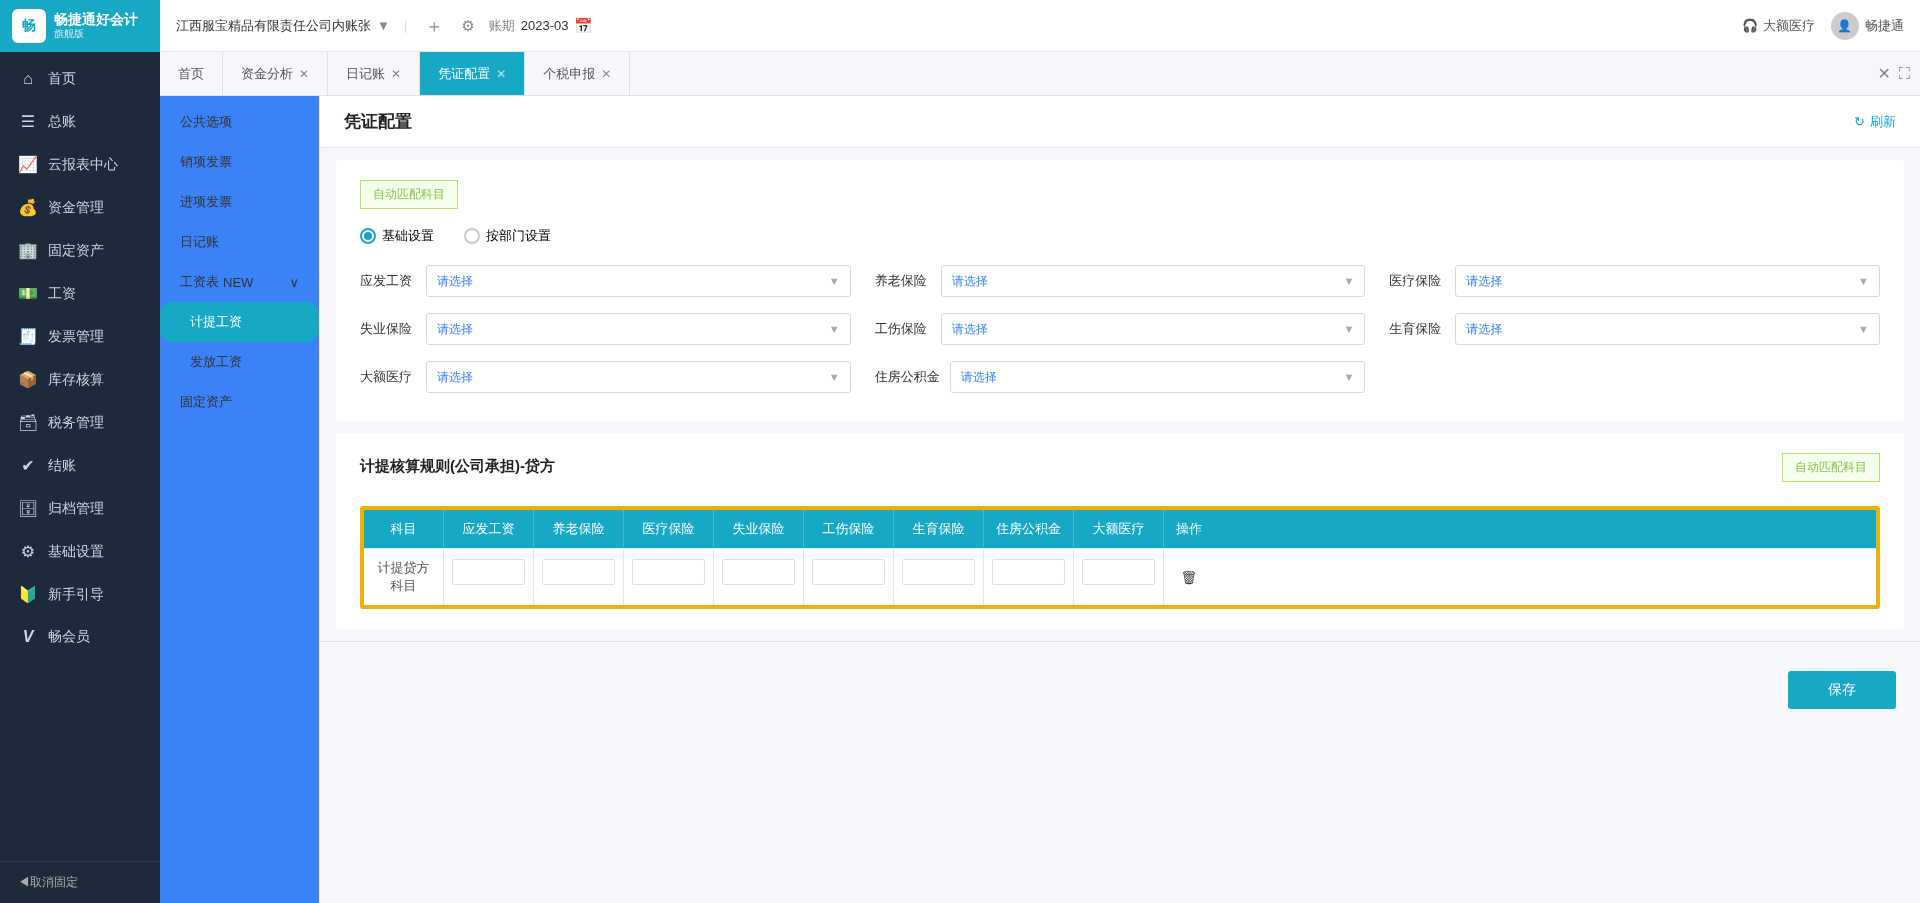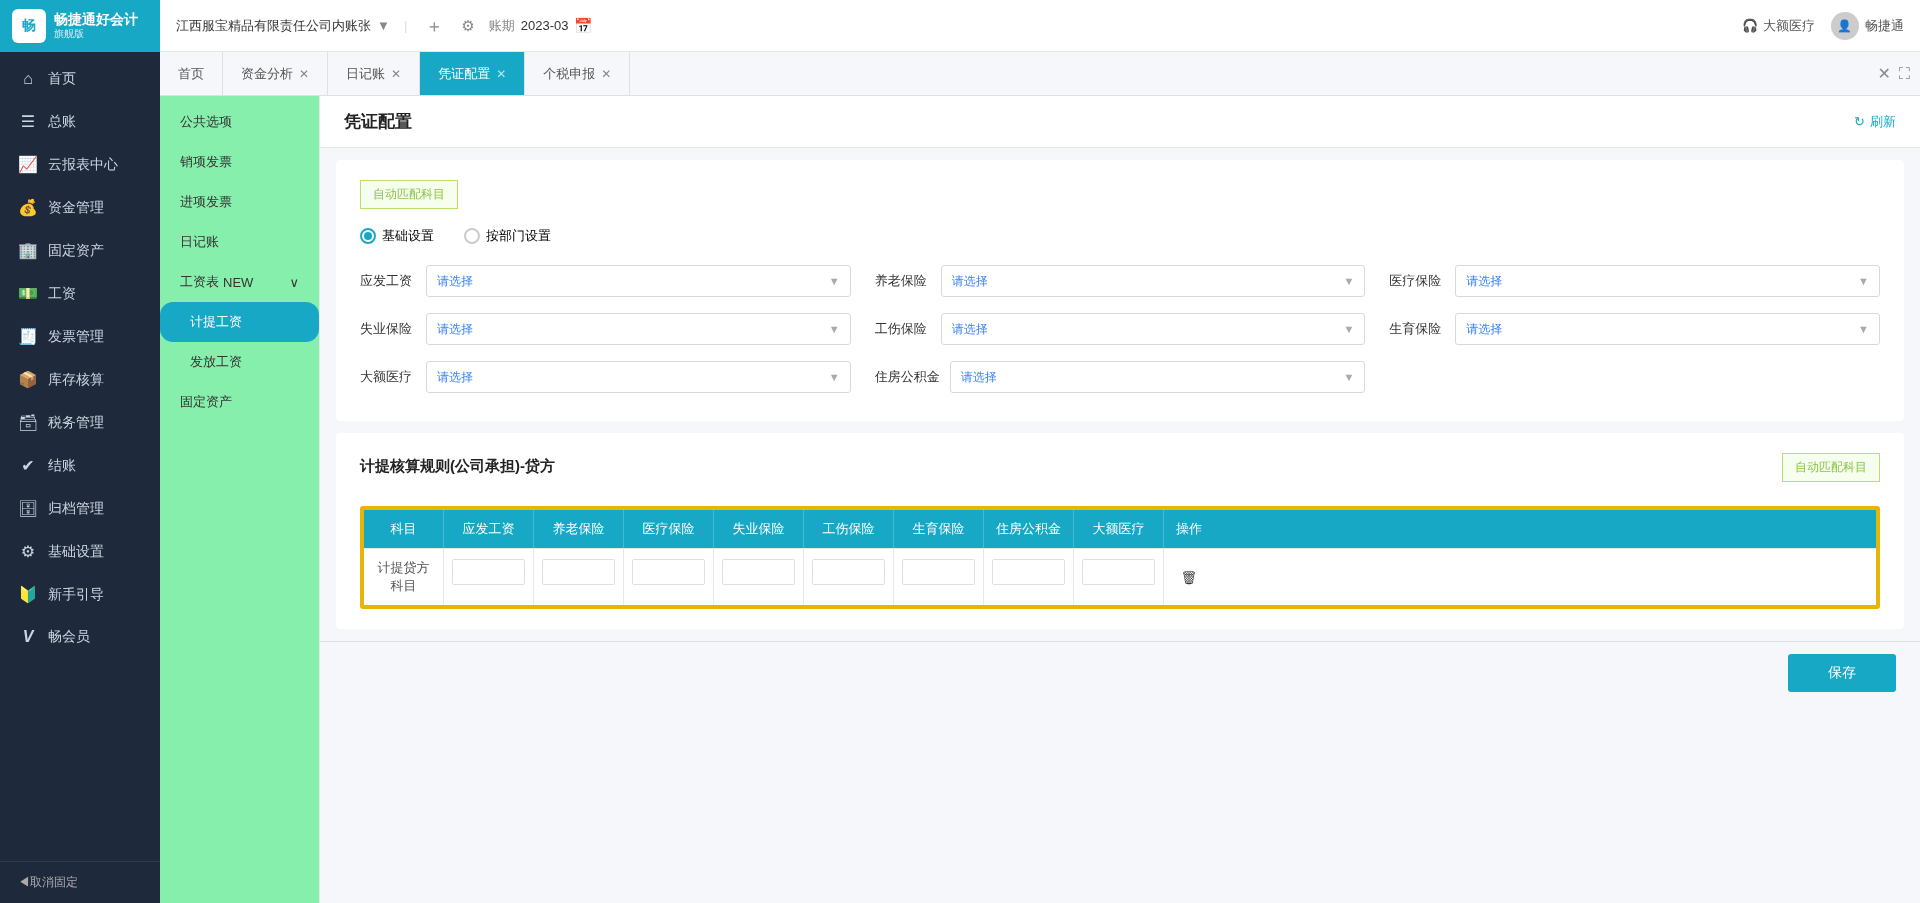--- a/index.html
+++ b/index.html
@@ -116,21 +116,21 @@
     .content {
       flex: 1;
       display: flex;
       overflow: hidden;
     }
 
     
     .leftnav {
       width: 160px;
       min-width: 160px;
-      background: #86efac;
+      background: #3b82f6;
       border-right: 1px solid #e8e8e8;
       padding-top: 6px;
       overflow-y: auto;
     }
     .leftnav-item {
       padding: 11px 20px;
       font-size: 13px;
       color: #333;
       cursor: pointer;
       display: flex; align-items: center; justify-content: space-between;
@@ -249,21 +249,21 @@
       background: #fff;
     }
     .td-label { color: #555; font-size: 13px; }
 
     .section2 { position: relative; }
 
     .save-bar {
       position: sticky;
       bottom: 11px;
       background: #f5f7fa;
-      padding: 12px 24px;
+      padding: 29px 24px;
       display: flex;
       justify-content: flex-end;
       border-top: 1px solid #e0e0e0;
     }
     .save-btn {
       background: #17a8c5;
       color: #fff;
       border: none;
       padding: 10px 40px;
       font-size: 14px;

